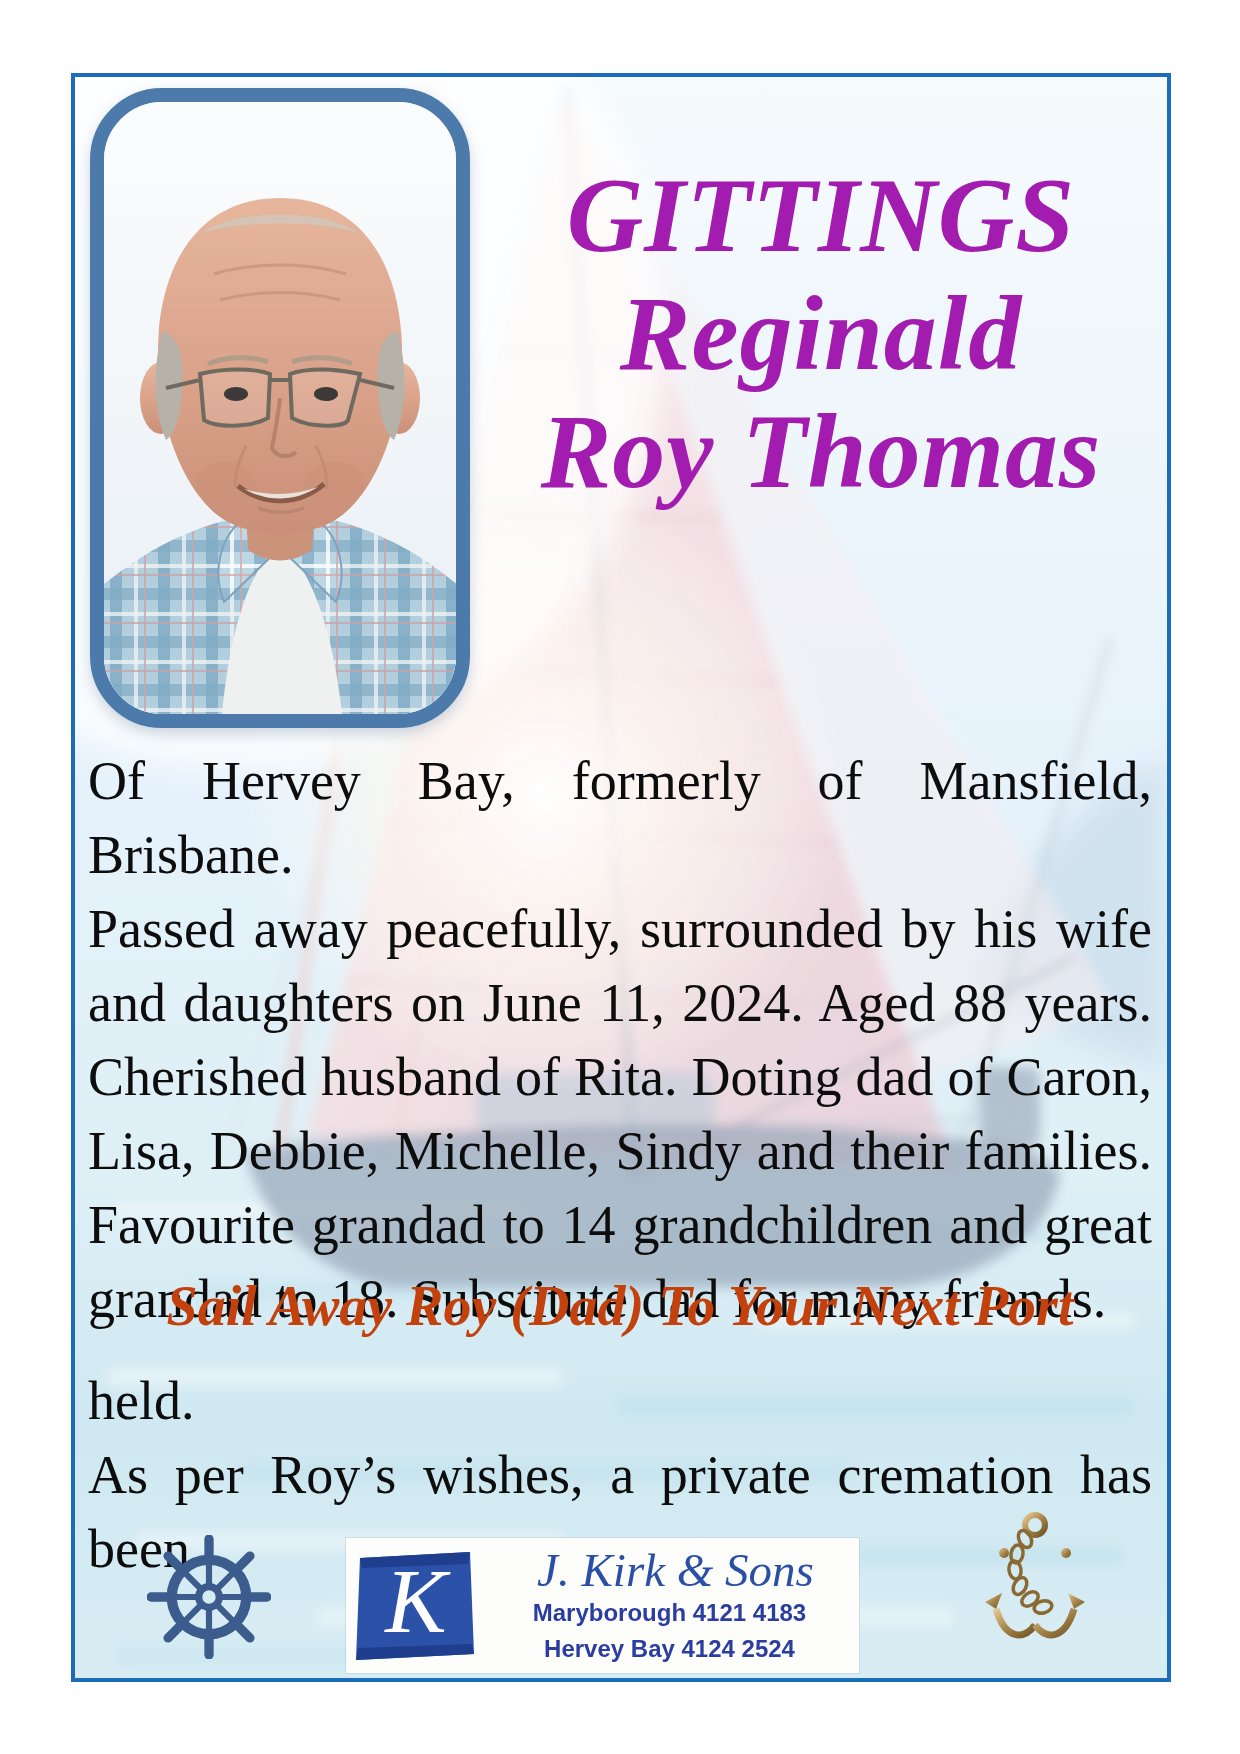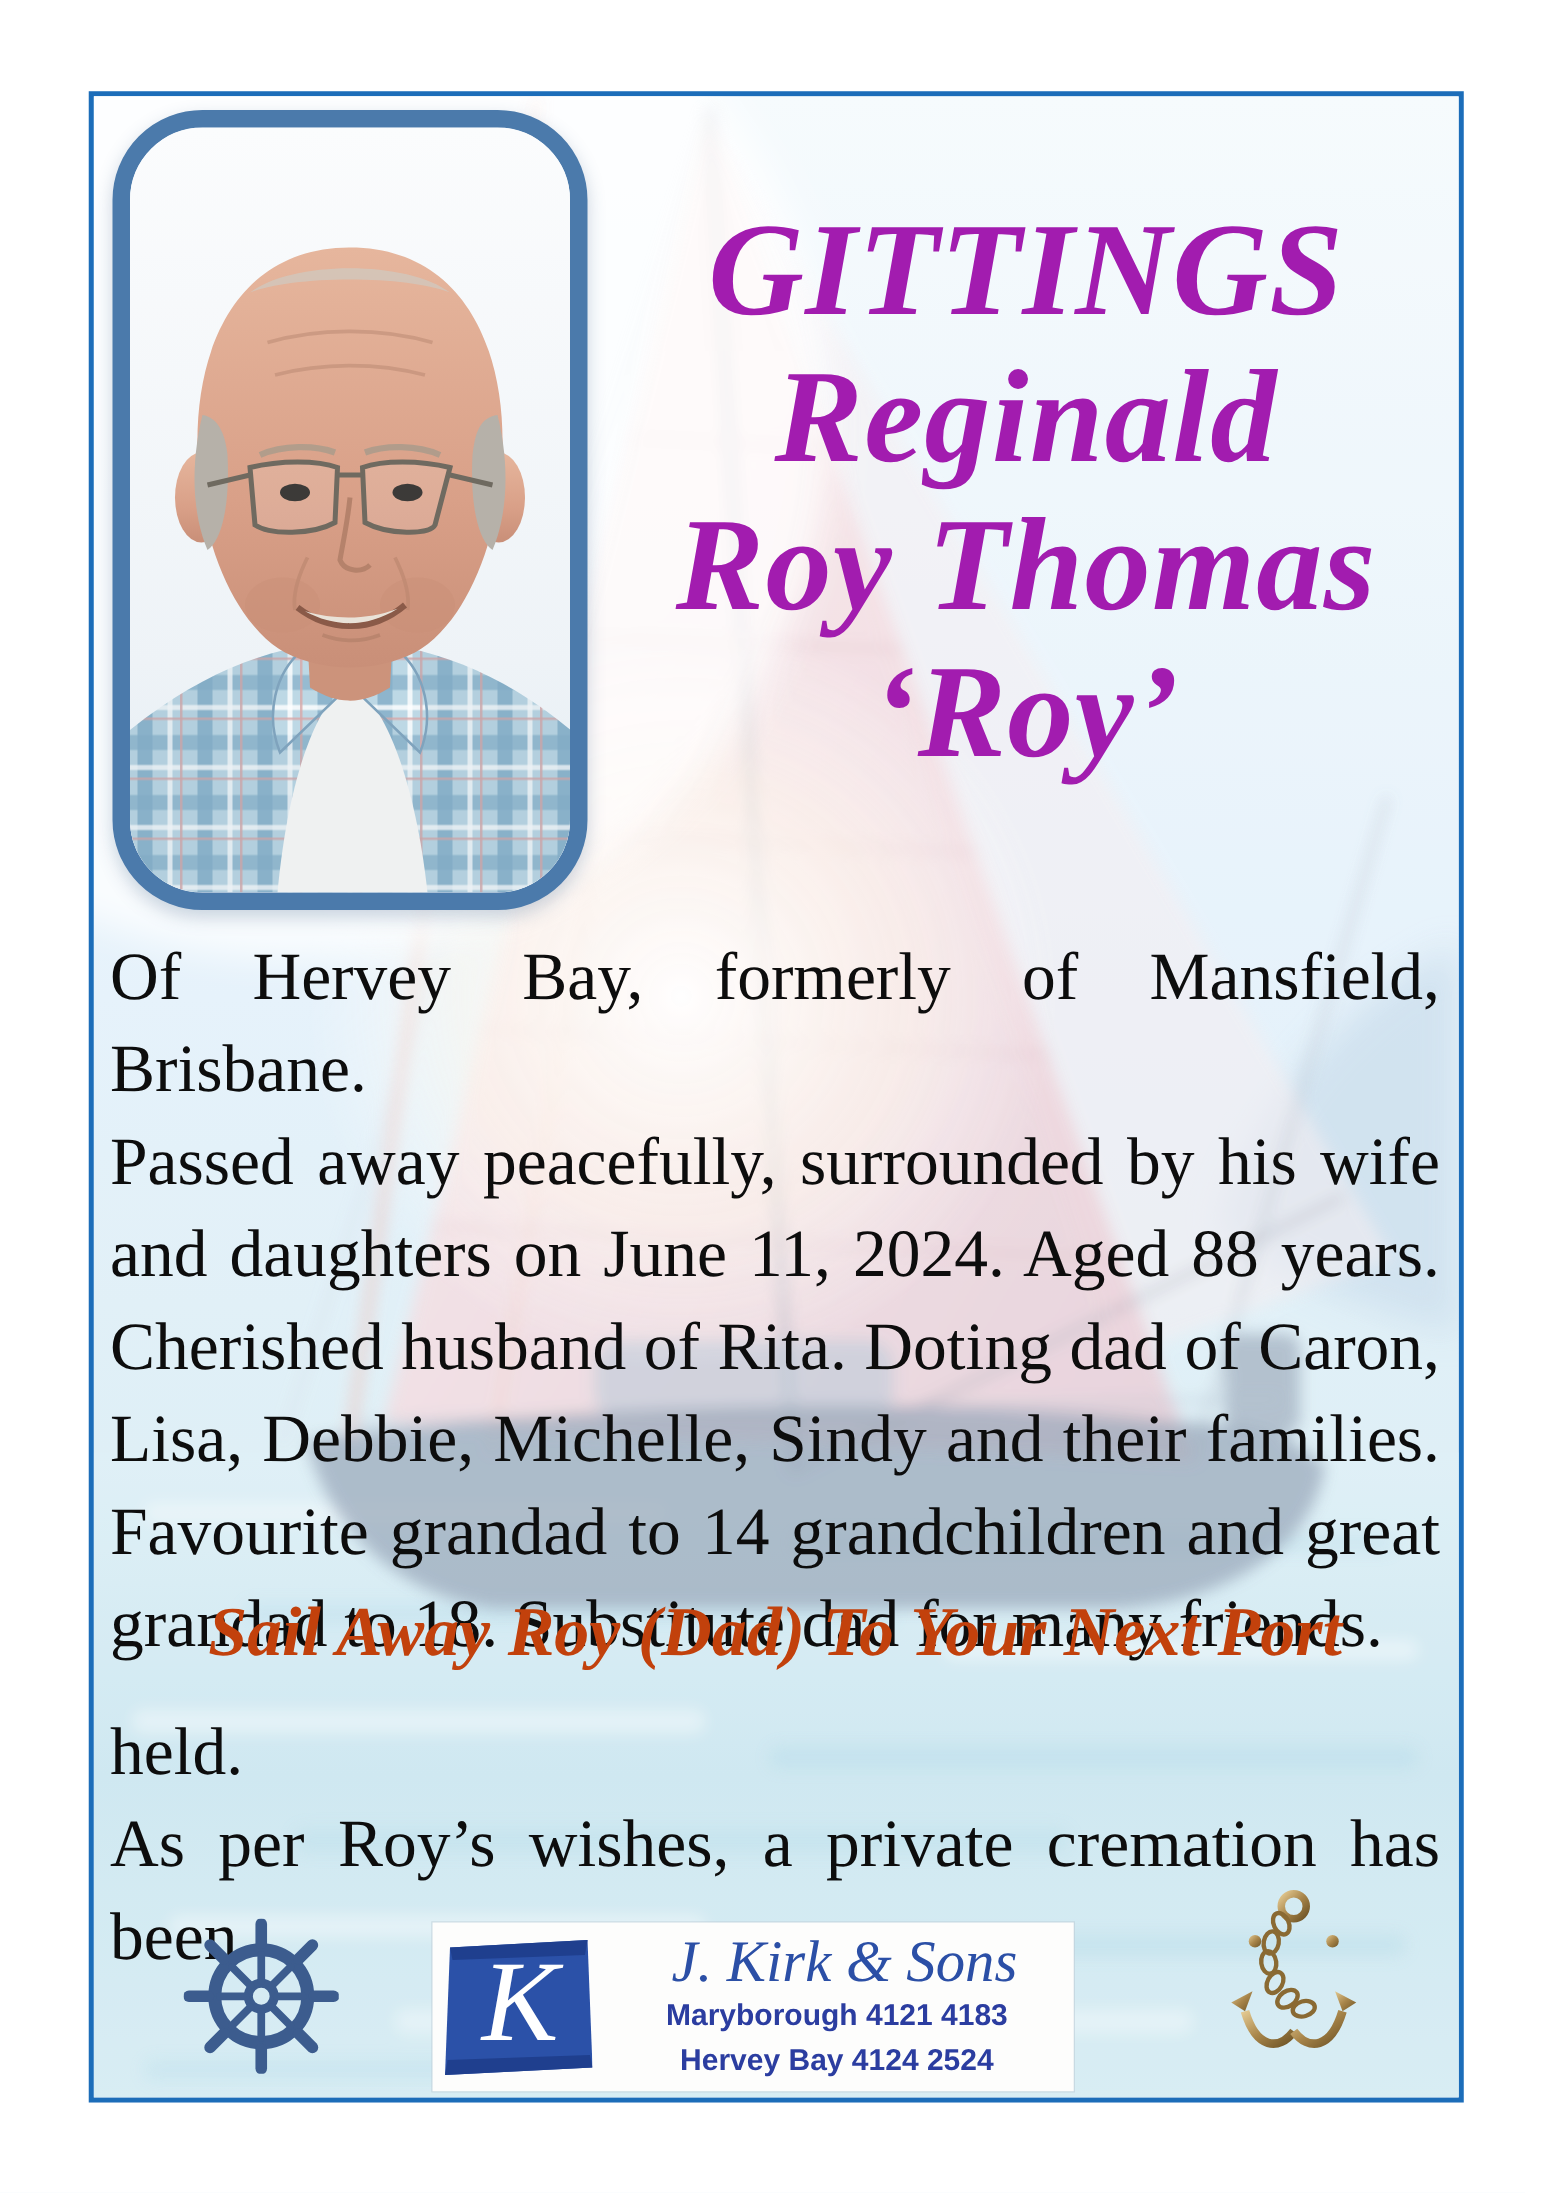--- a/index.html
+++ b/index.html
@@ -229,21 +229,20 @@
           <path d="M134,384 C160,404 194,404 220,382" stroke="#8a5a48" stroke-width="5" fill="none"></path>
           <path d="M140,387 C164,400 190,400 214,385 C190,394 164,394 140,387 Z" fill="#e9e2d8"></path>
           <path d="M154,406 C170,412 184,412 200,406" stroke="#b5826b" stroke-width="3" fill="none" opacity="0.8"></path>
         </svg>
       </div>
 
       <div class="title-block">
         <div>GITTINGS</div>
         <div>Reginald</div>
         <div>Roy Thomas</div>
-        <div>‘Roy’</div>
       </div>
 
       <div class="body-block">
         <div class="body-line">Of Hervey Bay, formerly of Mansfield, Brisbane.</div>
         <div class="body-line">Passed away peacefully, surrounded by his wife</div>
         <div class="body-line">and daughters on June 11, 2024. Aged 88 years.</div>
         <div class="body-line">Cherished husband of Rita. Doting dad of Caron,</div>
         <div class="body-line">Lisa, Debbie, Michelle, Sindy and their families.</div>
         <div class="body-line">Favourite grandad to 14 grandchildren and great</div>
         <div class="body-line last">grandad to 18. Substitute dad for many friends.</div>

